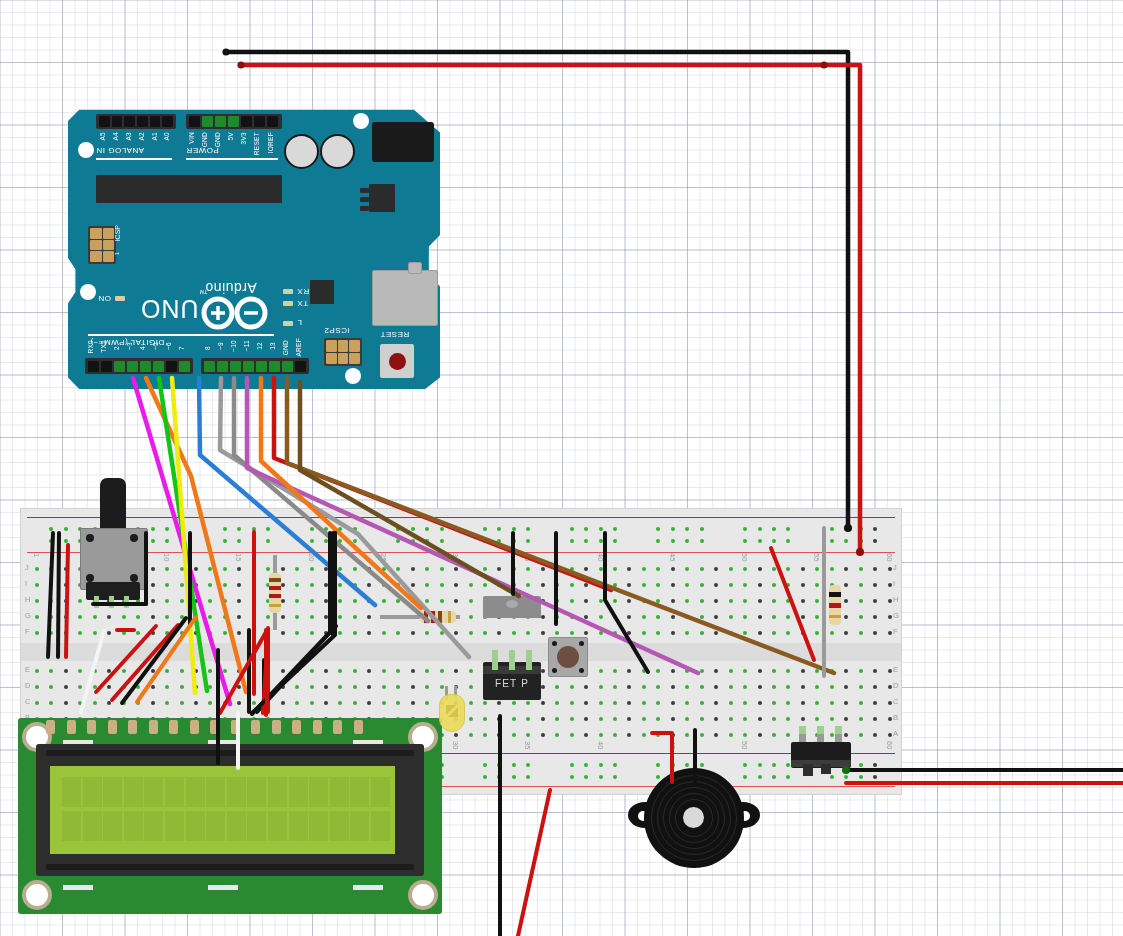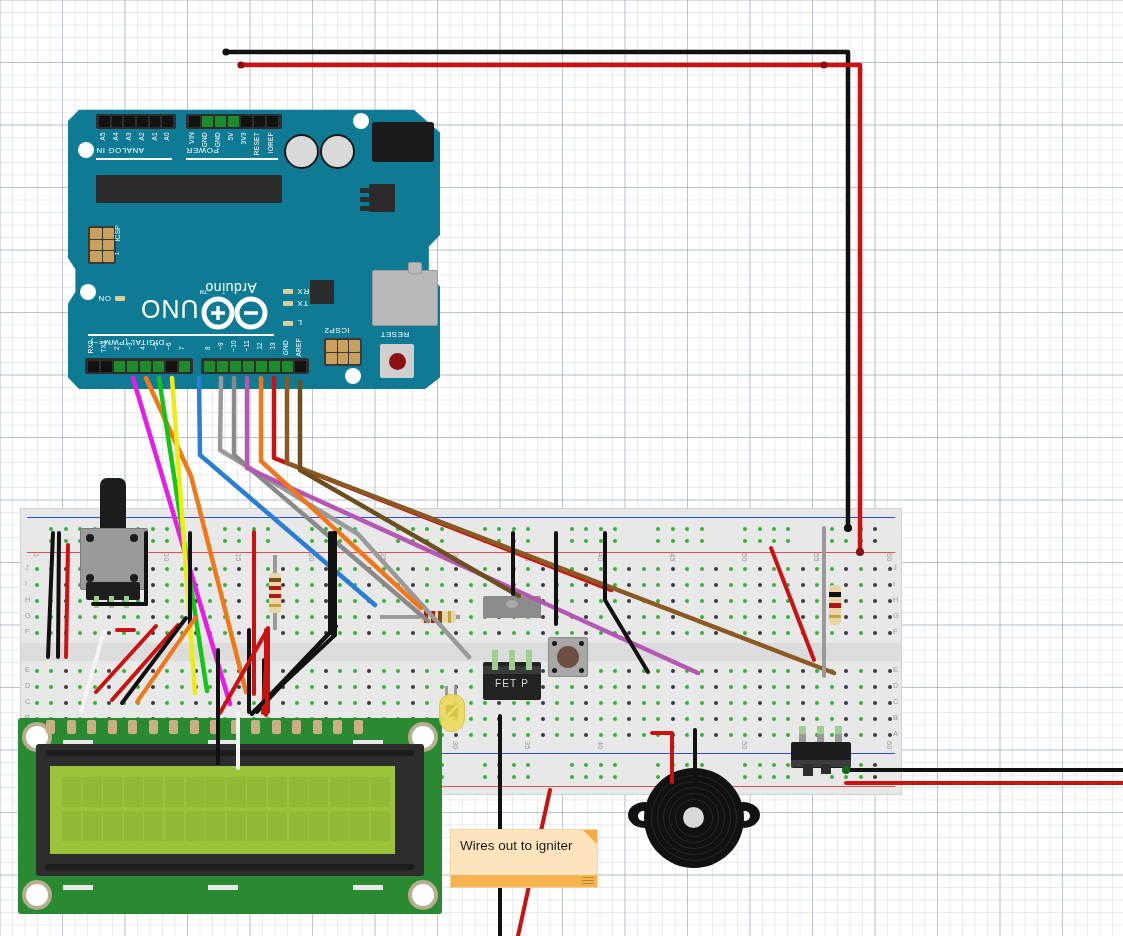--- a/index.html
+++ b/index.html
@@ -1361,21 +1361,14 @@
     <path class="wt" d="M550,790 L518,936" stroke="#cc1111" stroke-width="5"></path>
 
     <path class="wt" d="M652,733 L672,733 L672,782" stroke="#cc1111" stroke-width="5"></path>
     <path class="wt" d="M695,730 L695,782" stroke="#111111" stroke-width="5"></path>
 
     <path class="wt" d="M846,770 L1123,770" stroke="#111111" stroke-width="5"></path>
     <path class="wt" d="M846,783 L1123,783" stroke="#cc1111" stroke-width="5"></path>
     <circle class="dot" cx="846" cy="770" r="4" fill="#0f6b0f"></circle>
   </svg>
 
-  <div class="note" id="note-igniter" style="left: 451px; top: 830px; width: 146px; height: 57px;">
-    <div class="fold"></div>
-    <div class="txt">Wires out to igniter</div>
-    <div class="foot">
-        <div class="grip"></div>
-      </div>
-  </div>
 
 </div>
 
 </body></html>

